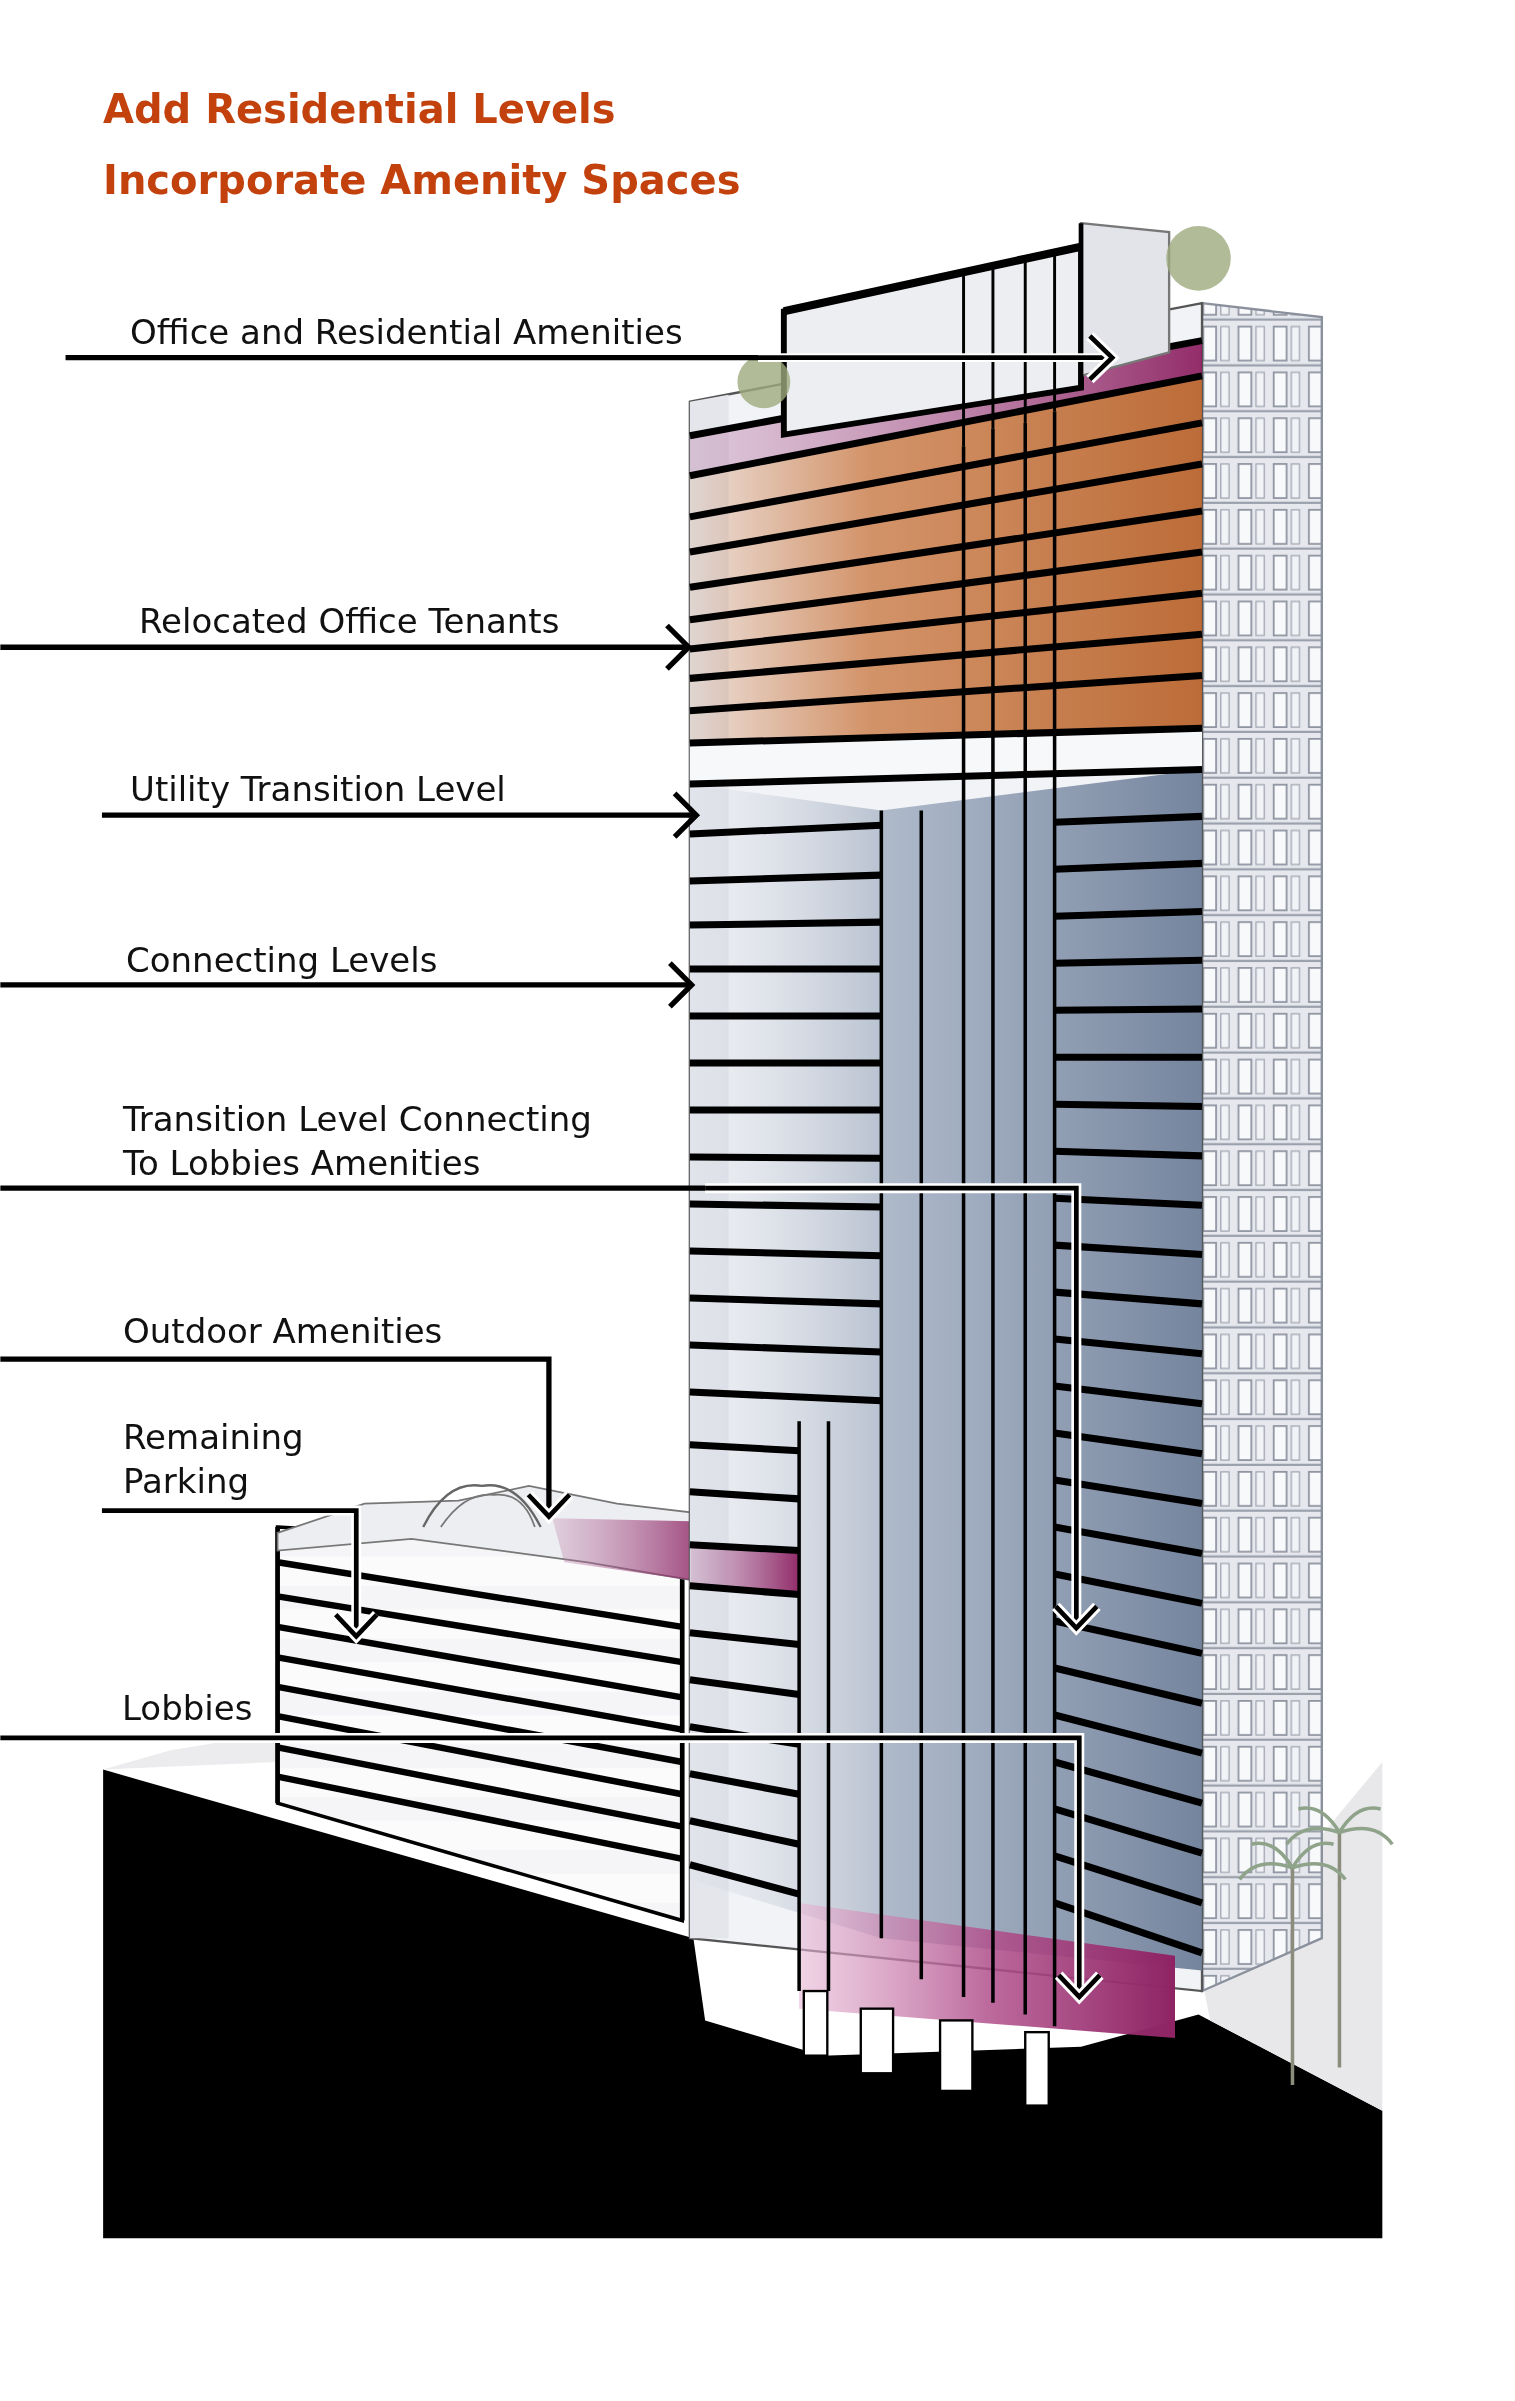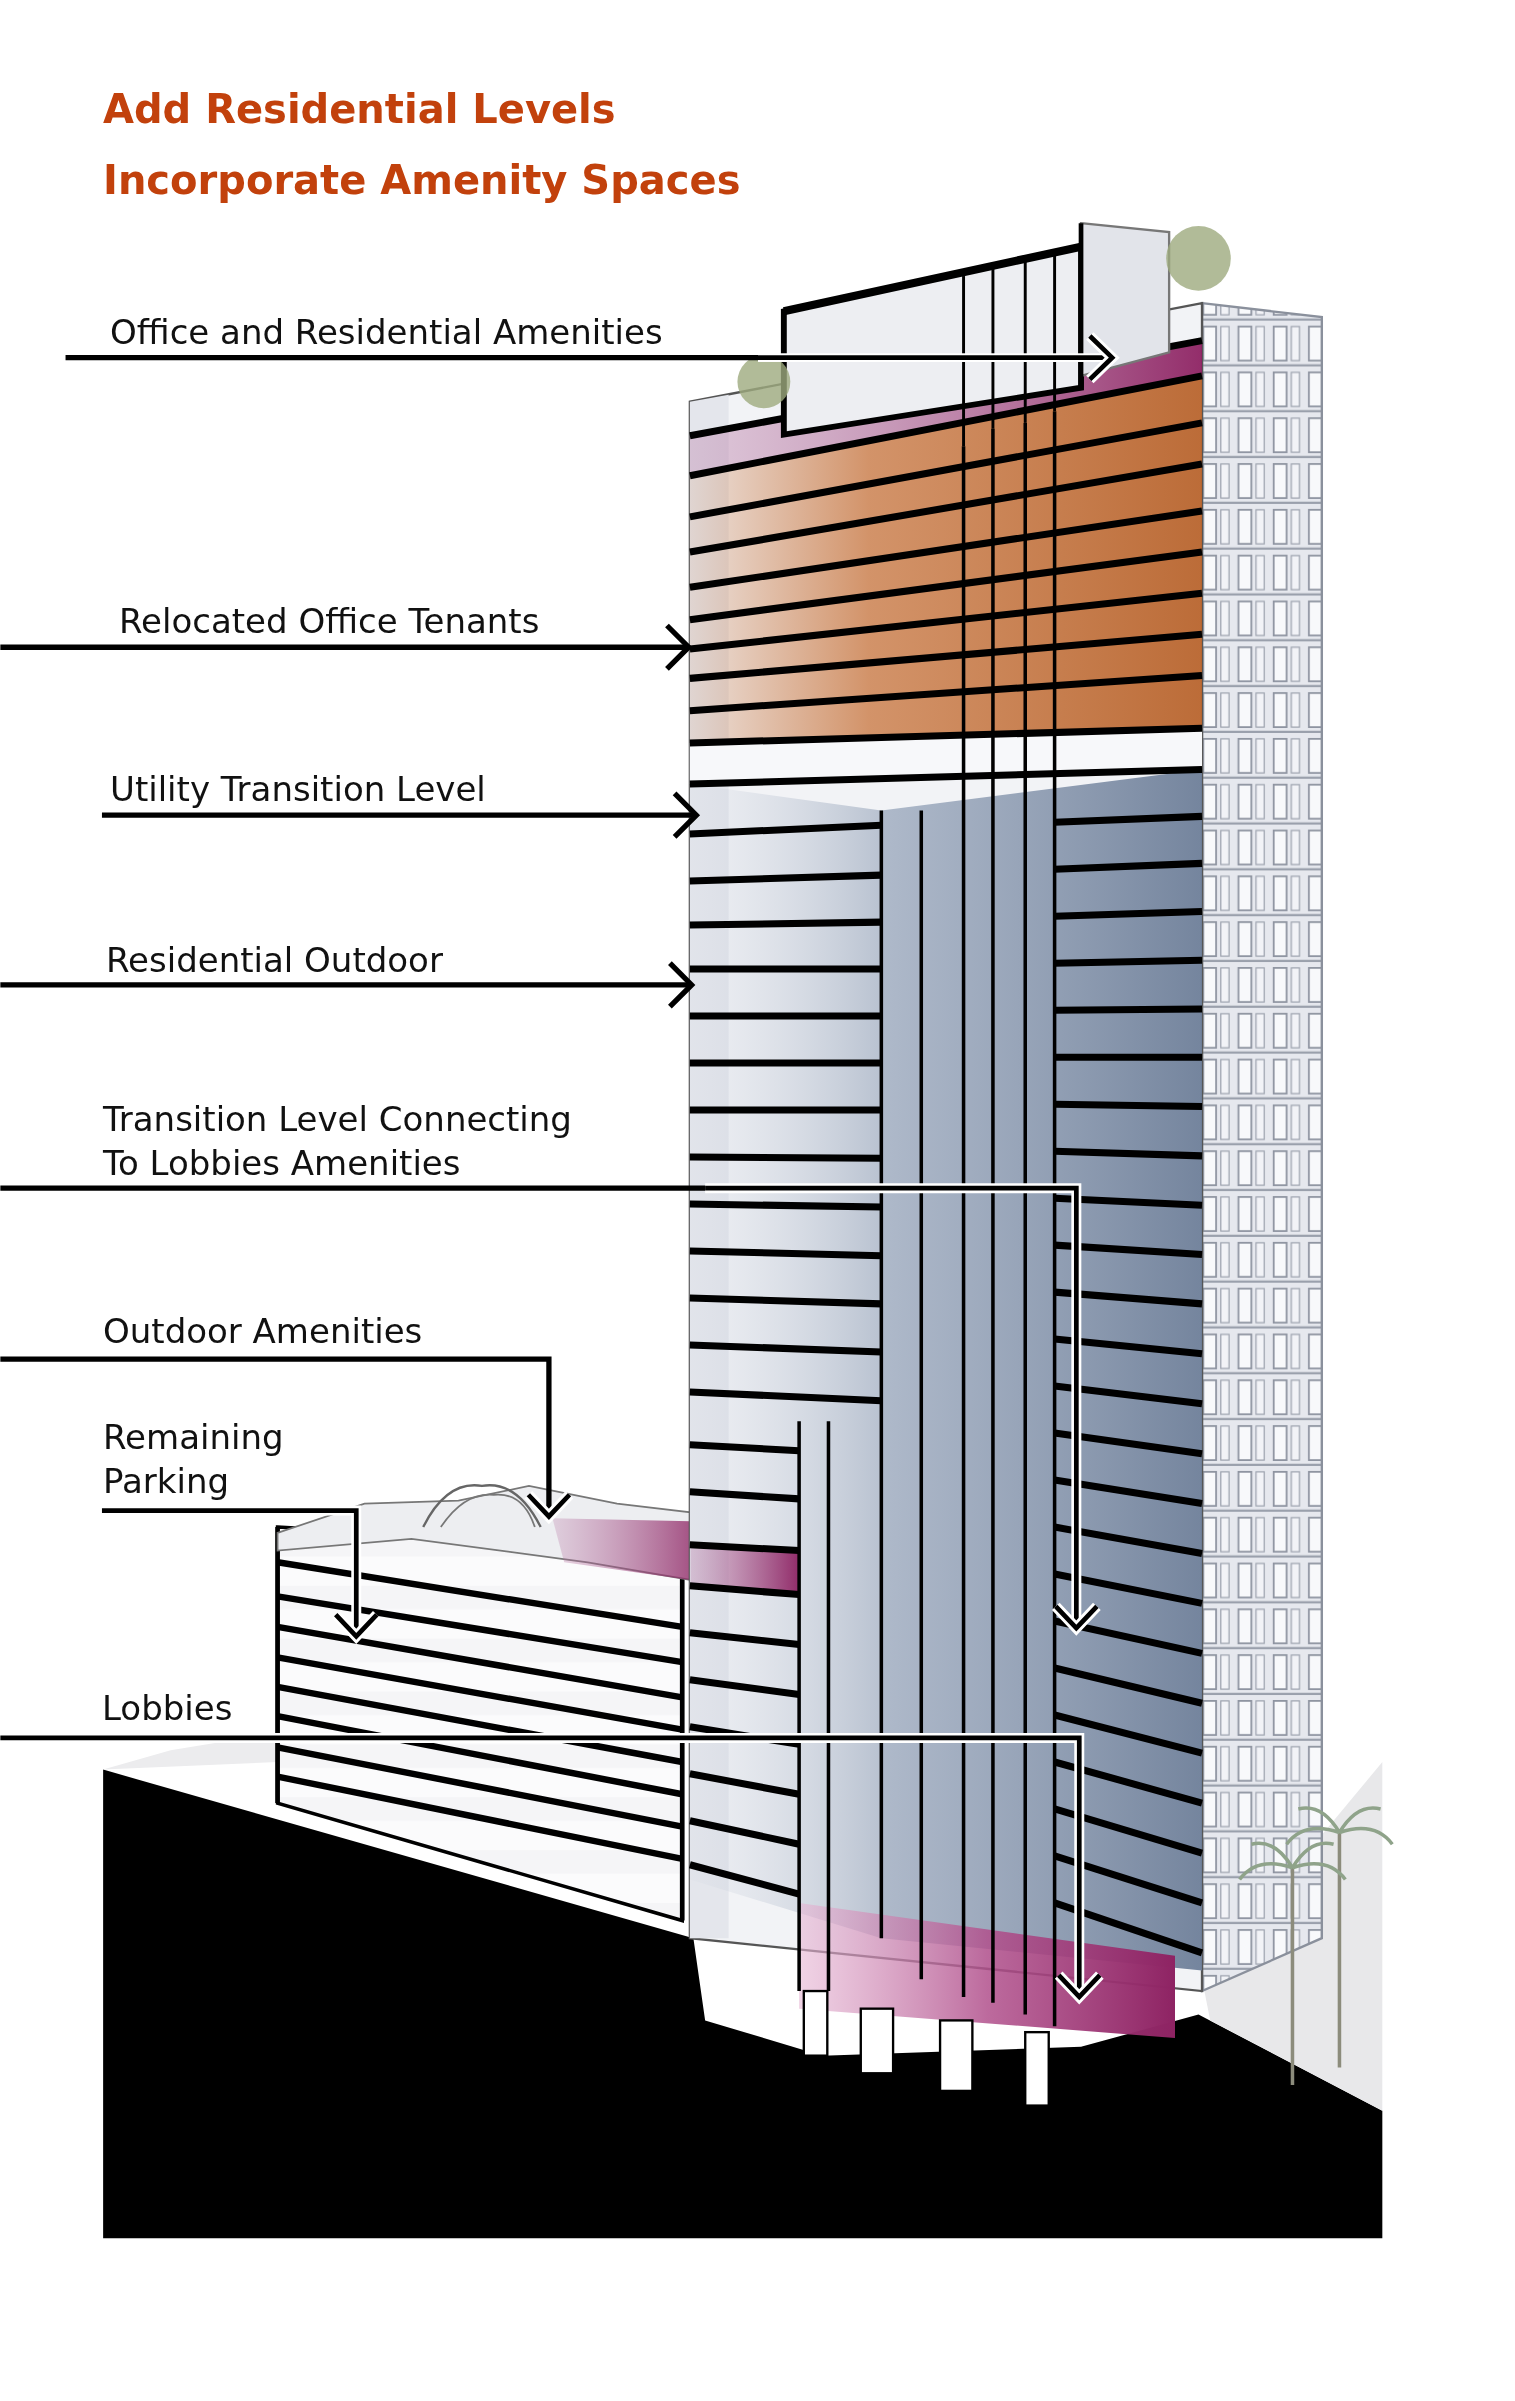--- a/index.html
+++ b/index.html
@@ -2,21 +2,21 @@
 <html style="font-size:9.4px"><head>
 <meta charset="utf-8">
 <style>
   html, body { margin: 0; padding: 0; background: #ffffff; }
   body { width: 1516px; height: 2401px; position: relative; overflow: hidden;
          font-family: "DejaVu Sans", "Liberation Sans", sans-serif; }
   #stage { position: absolute; left: 0; top: 0; width: 1516px; height: 2401px; }
   .title { position: absolute; left: 103px; font-weight: bold; font-size: 40px;
            color: #c2410c; letter-spacing: 0px; white-space: nowrap; line-height: 1; }
   .label { position: absolute; font-size: 34px; color: #111; white-space: nowrap; line-height: 1;
-           font-family: "DejaVu Sans", sans-serif; }
+           font-family: "DejaVu Sans", sans-serif; margin-left: 20px; }
 </style>
 </head>
 <body>
 
 <svg id="stage" viewBox="0 0 2580 4088" xmlns="http://www.w3.org/2000/svg">
   <defs>
     <linearGradient id="orangeGrad" x1="0" y1="0" x2="1" y2="0">
       <stop offset="0" stop-color="#C8733A" stop-opacity="0.15"></stop>
       <stop offset="0.35" stop-color="#C8733A" stop-opacity="0.75"></stop>
       <stop offset="1" stop-color="#B9652E" stop-opacity="0.95"></stop>
@@ -254,20 +254,20 @@
     </g>
   </g>
 </svg>
 
 <div class="title" style="top:89px;">Add Residential Levels</div>
 <div class="title" style="top:160px;">Incorporate Amenity Spaces</div>
 
 <div class="label" style="left:110px; top:315px;">Office and Residential Amenities</div>
 <div class="label" style="left:119px; top:604px;">Relocated Office Tenants</div>
 <div class="label" style="left:110px; top:772px;">Utility Transition Level</div>
-<div class="label" style="left:106px; top:943px;">Residential Outdoor</div>
+<div class="label" style="left:106px; top:943px;">Connecting Levels</div>
 <div class="label" style="left:103px; top:1102px;">Transition Level Connecting</div>
 <div class="label" style="left:103px; top:1146px;">To Lobbies Amenities</div>
 <div class="label" style="left:103px; top:1314px;">Outdoor Amenities</div>
 <div class="label" style="left:103px; top:1420px;text-align:center;">Remaining</div>
 <div class="label" style="left:103px; top:1464px;">Parking</div>
 <div class="label" style="left:102px; top:1691px;text-align:right;">Lobbies</div>
 
 
 </body></html>

